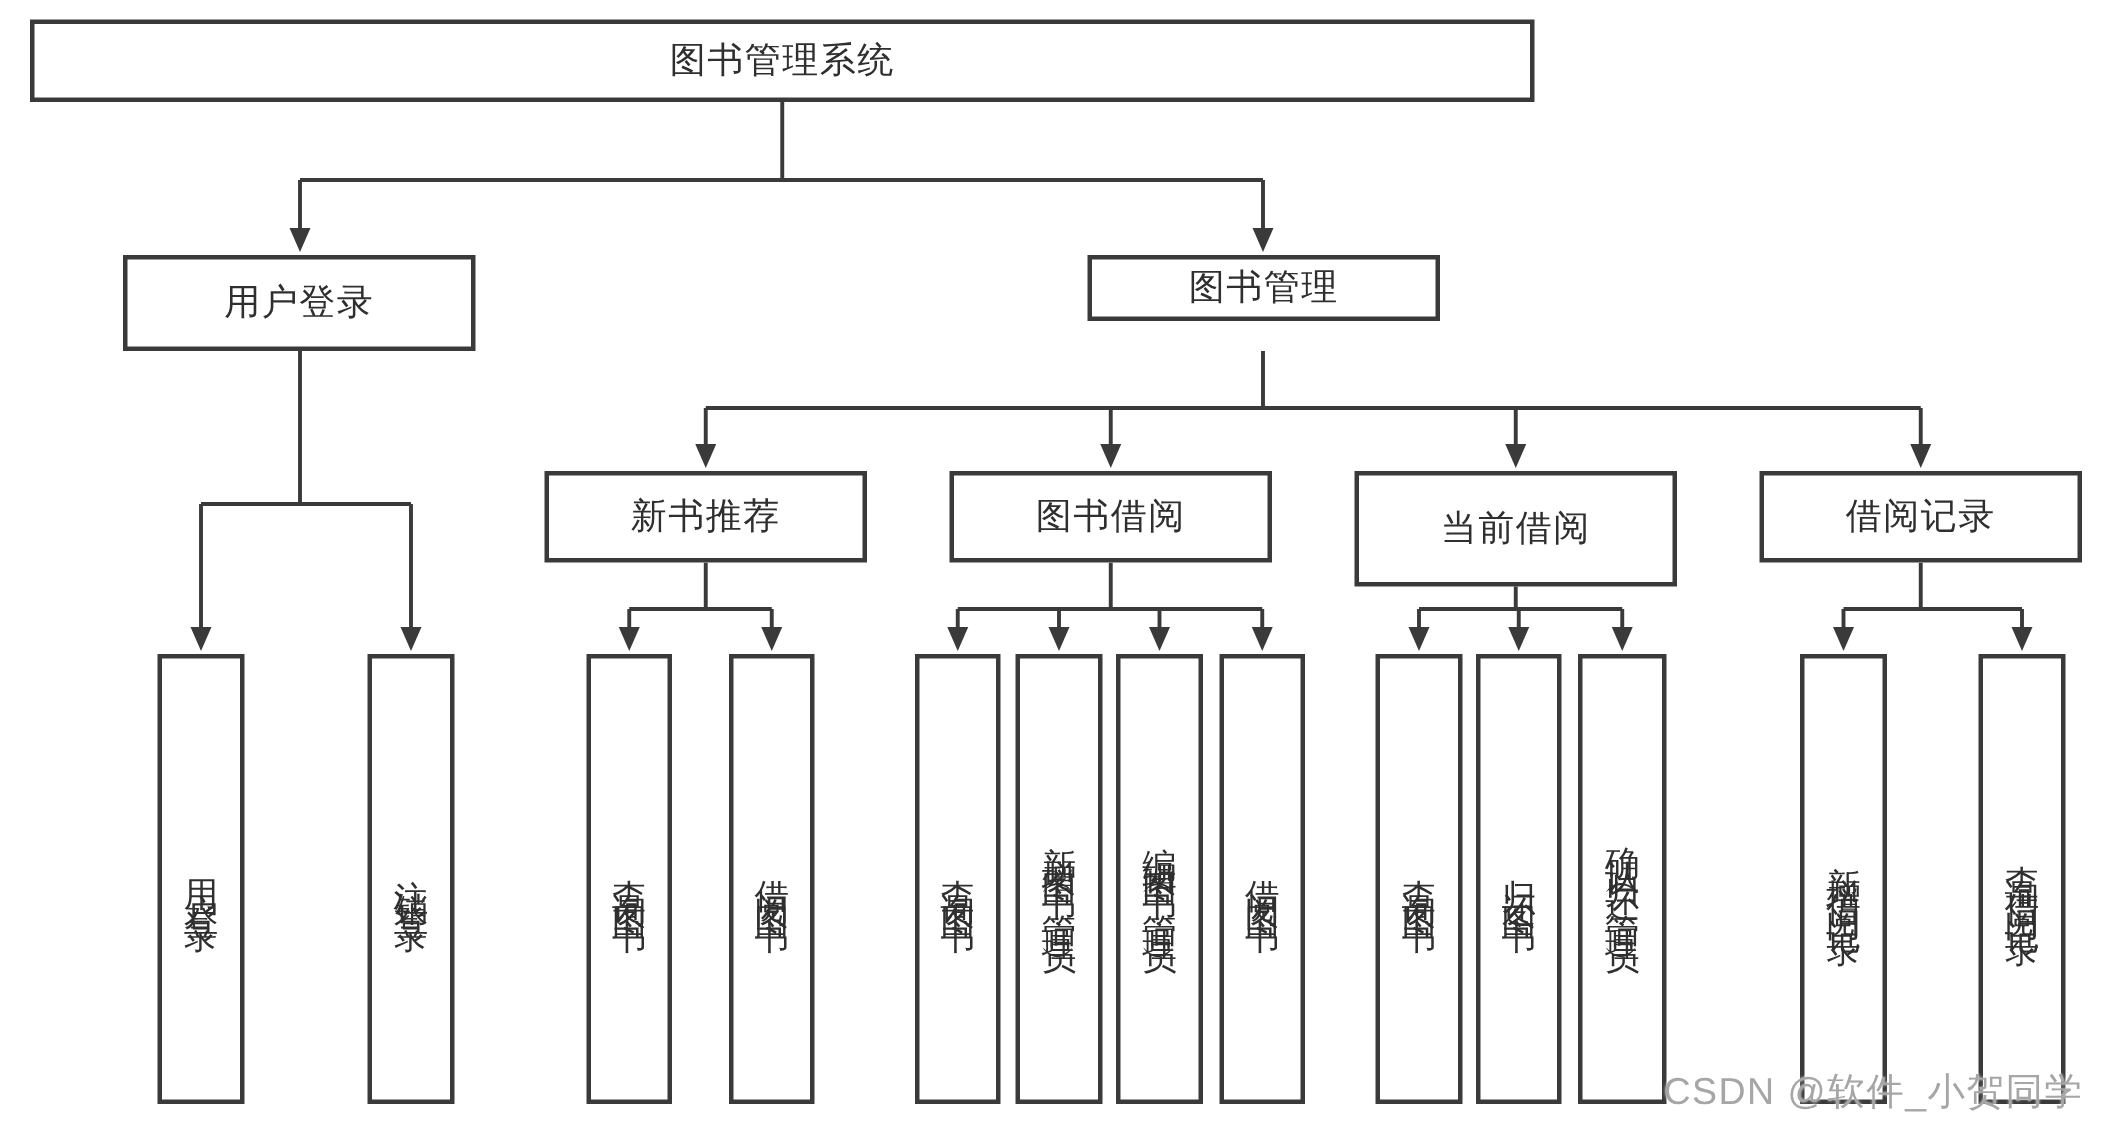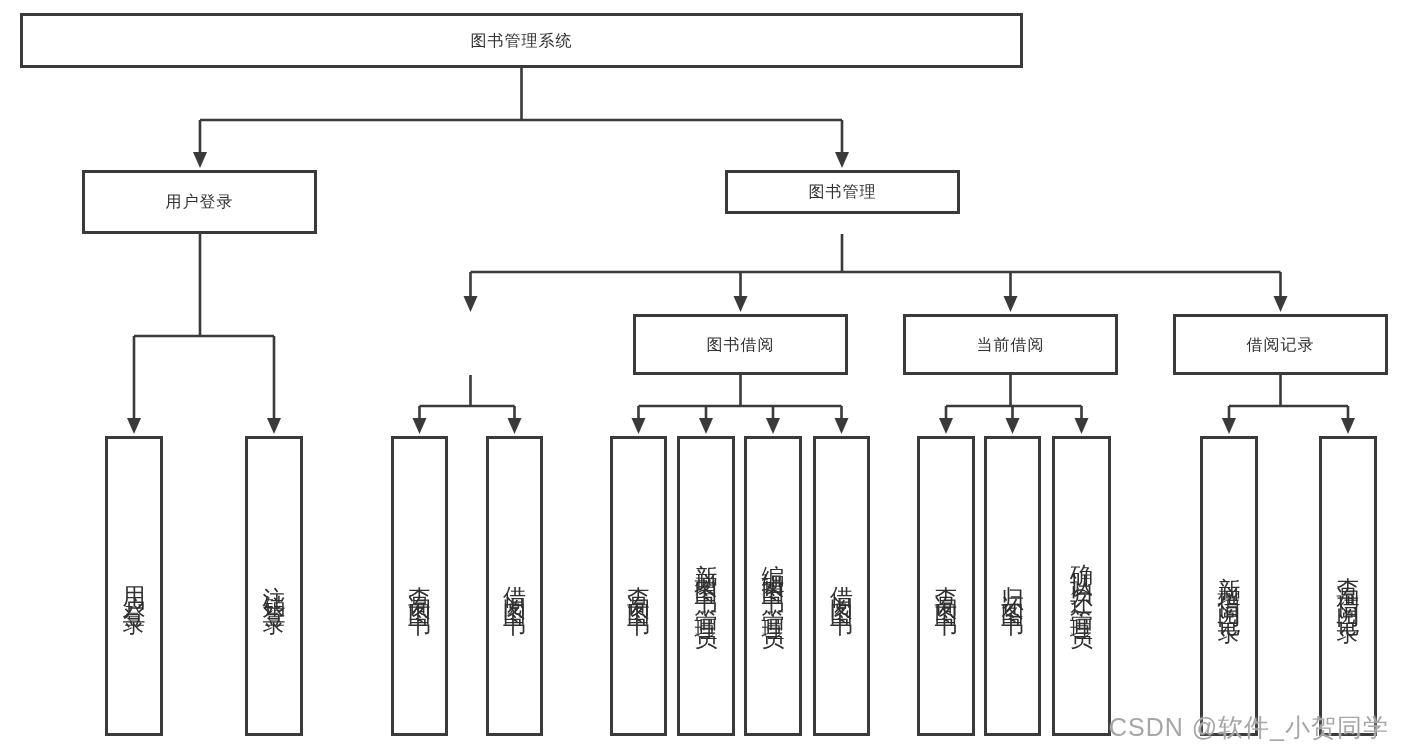--- a/index.html
+++ b/index.html
@@ -34,40 +34,40 @@
     position: absolute;
     background: #ffffff;
     border: 3px solid var(--line);
     display: flex;
     align-items: center;
     justify-content: center;
     color: var(--text);
     z-index: 2;
   }
   .box .lbl {
-    font-size: 16px;
+    font-size: 24px;
     letter-spacing: 1px;
     white-space: nowrap;
     line-height: 1;
   }
   .box.v .lbl {
     writing-mode: vertical-rl;
     text-orientation: mixed;
     font-size: 23px;
     letter-spacing: 9px;
     line-height: 1;
   }
 
   
   .n-root   { left: 20px;   top: 13px;  width: 1003px; height: 55px; }
   .n-login  { left: 82px;   top: 170px; width: 235px;  height: 64px; }
   .n-mgmt   { left: 725px;  top: 170px; width: 235px;  height: 44px; }
   .n-sec0   { left: 363px;  top: 314px; width: 215px;  height: 61px; }
   .n-sec1   { left: 633px;  top: 314px; width: 215px;  height: 61px; }
-  .n-sec2   { left: 903px;  top: 314px; width: 215px;  height: 61px; }
+  .n-sec2   { left: 903px;  top: 314px; width: 215px;  height: 77px; }
   .n-sec3   { left: 1173px; top: 314px; width: 215px;  height: 61px; }
 
   
   .leaf { top: 436px; height: 300px; }
   .n-a1 { left: 105px;  width: 58px; }
   .n-a2 { left: 245px;  width: 58px; }
   .n-b1 { left: 391px;  width: 57px; }
   .n-b2 { left: 486px;  width: 57px; }
   .n-c1 { left: 610px;  width: 57px; }
   .n-c2 { left: 677px;  width: 58px; }
@@ -136,20 +136,23 @@
     <span class="lbl">图书管理系统</span>
   </div>
 
   <div class="box n-login">
     <span class="lbl">用户登录</span>
   </div>
   <div class="box n-mgmt">
     <span class="lbl">图书管理</span>
   </div>
 
+  <div class="box n-sec0">
+    <span class="lbl">新书推荐</span>
+  </div>
   <div class="box n-sec1">
     <span class="lbl">图书借阅</span>
   </div>
   <div class="box n-sec2">
     <span class="lbl">当前借阅</span>
   </div>
   <div class="box n-sec3">
     <span class="lbl">借阅记录</span>
   </div>
 

